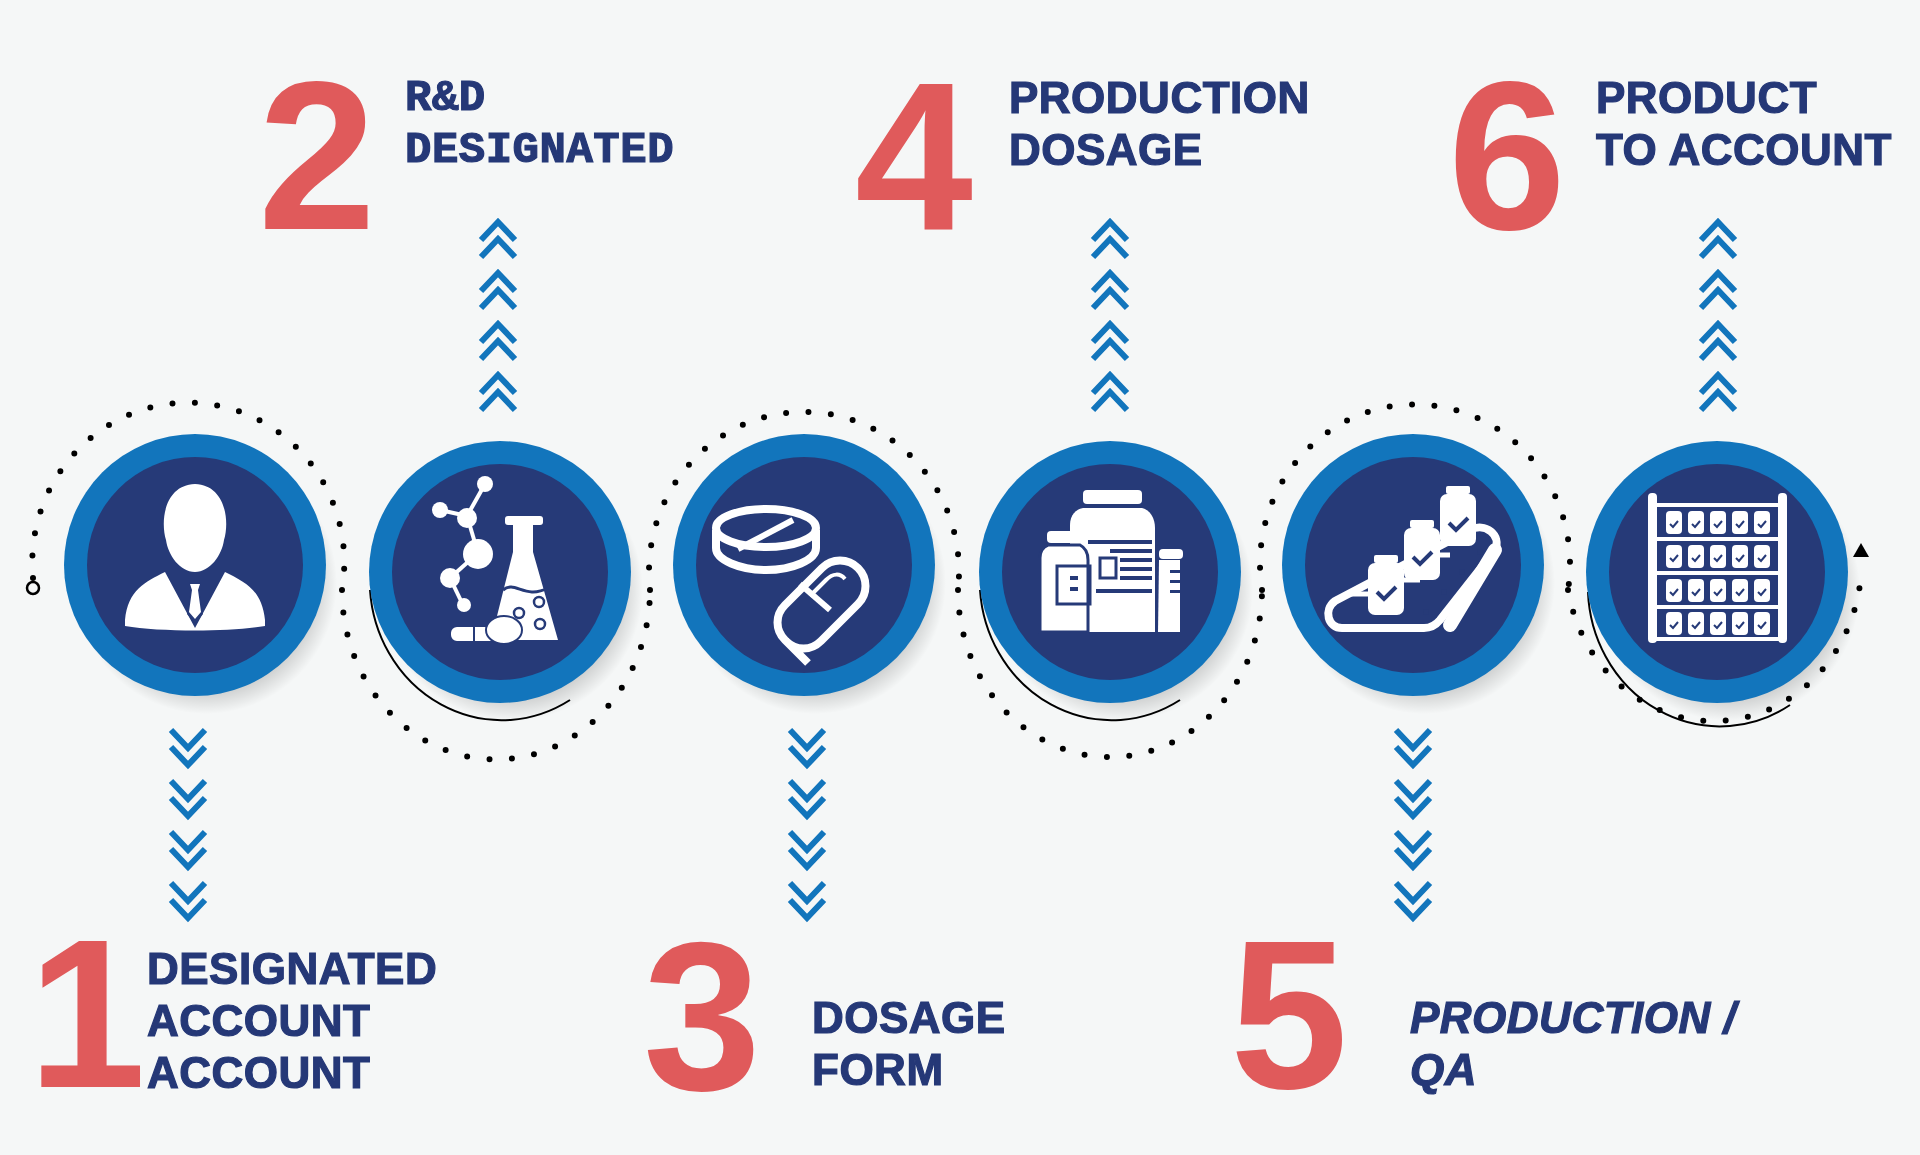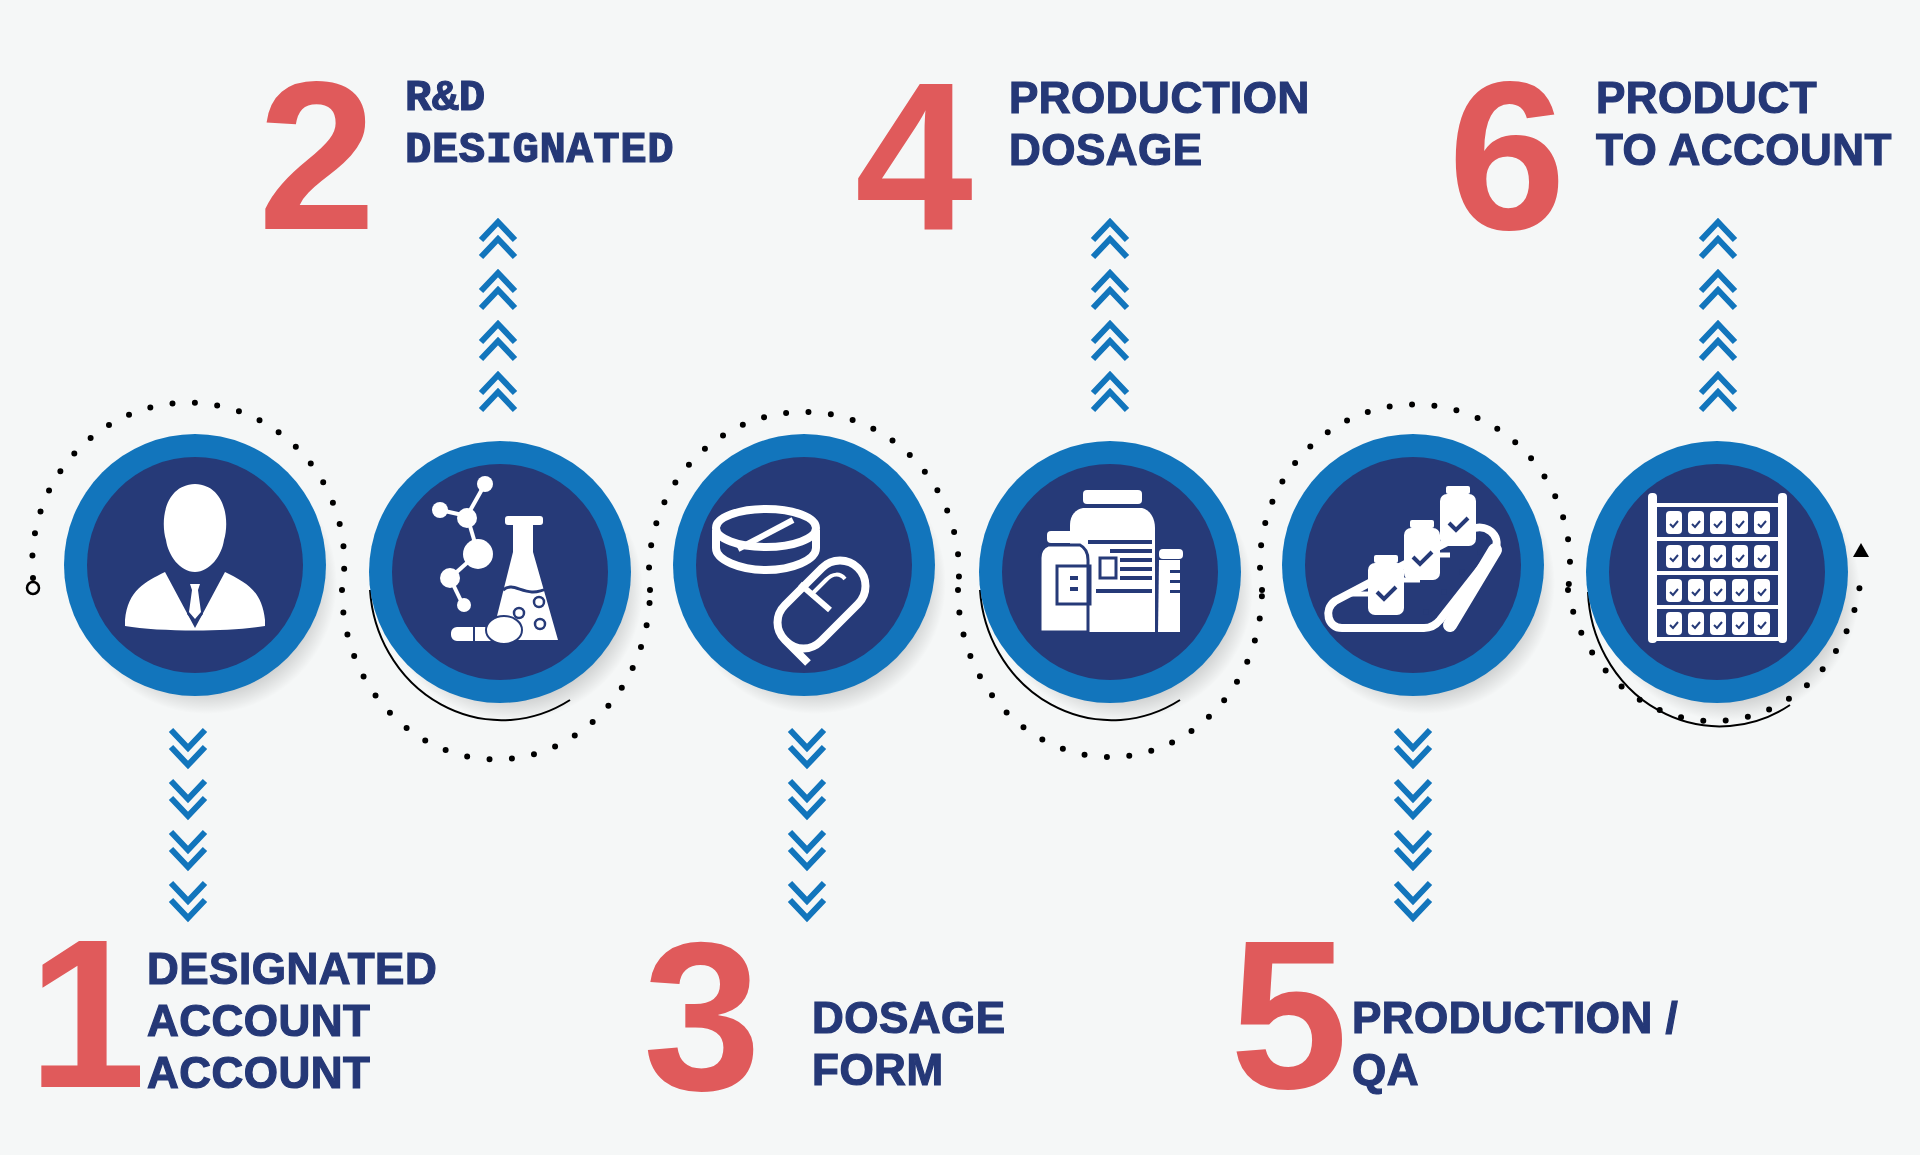--- a/index.html
+++ b/index.html
@@ -283,21 +283,21 @@
   <span>FORM</span>
 </div>
 
 <div class="num" style="left:855px; top:51px;">4</div>
 <div class="label" style="left:1009px; top:72px;">
   <span>PRODUCTION</span>
   <span>DOSAGE</span>
 </div>
 
 <div class="num" style="left:1230px; top:909px;">5</div>
-<div class="label" style="left:1352px; top:992px;">
+<div class="label" style="left:1410px; top:992px;font-style:italic;">
   <span>PRODUCTION /</span>
   <span>QA</span>
 </div>
 
 <div class="num" style="left:1448px; top:50px;">6</div>
 <div class="label" style="left:1596px; top:72px;">
   <span>PRODUCT</span>
   <span>TO ACCOUNT</span>
 </div>
 

